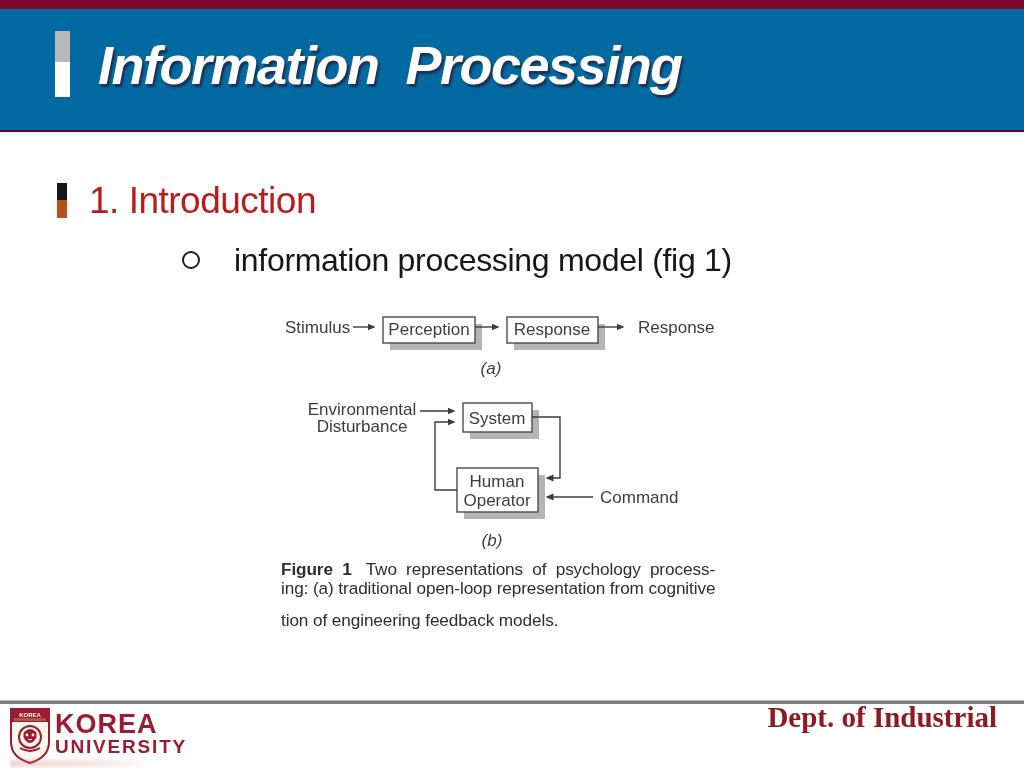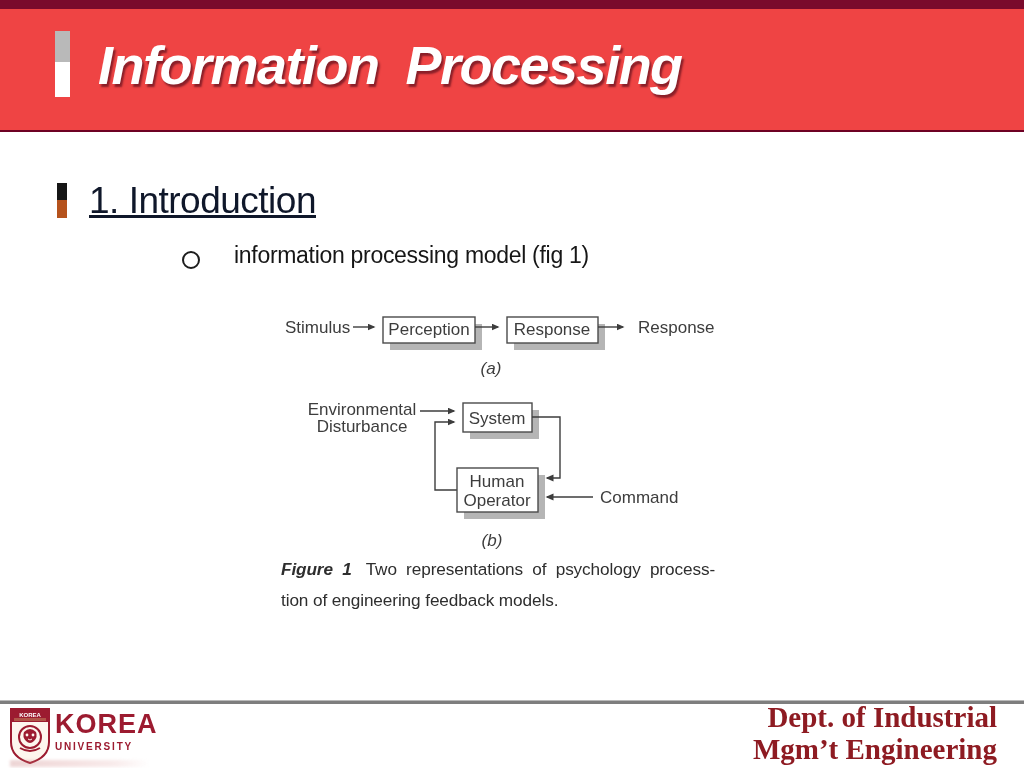--- a/index.html
+++ b/index.html
@@ -6,66 +6,66 @@
   body{
     width:1024px;height:768px;position:relative;overflow:hidden;
     background:#ffffff;font-family:"Liberation Sans",sans-serif;
     -webkit-font-smoothing:antialiased;
   }
   .abs{position:absolute;}
 
   
   .header{
     left:0;top:0;width:1024px;height:130px;
-    background:#ef4444;border-bottom:2px solid #6e0124;
+    background:#0369a1;border-bottom:2px solid #6e0124;
   }
   .header-topstrip{left:0;top:0;width:1024px;height:9px;background:#7a0a2c;}
   .title-marker{
     left:55px;top:31px;width:15px;height:66px;
     background:linear-gradient(to bottom,#b9b9b9 0%,#b9b9b9 47%,#ffffff 47%,#ffffff 100%);
   }
   .slide-title{
     left:98px;top:34px;
     font-size:54px;font-weight:bold;font-style:italic;
     letter-spacing:-1.5px;color:#ffffff;white-space:pre;
     text-shadow:2px 3px 2px rgba(55,0,18,0.55);
   }
 
   
   .heading-marker{
     left:57px;top:183px;width:10px;height:35px;
     background:linear-gradient(to bottom,#161616 0%,#161616 50%,#b5521c 50%,#b5521c 100%);
   }
   .heading{
-    left:89px;top:180px;font-size:37px;color:#0f172a;letter-spacing:-0.5px;text-decoration:underline;
+    left:89px;top:180px;font-size:37px;color:#b91c1c;letter-spacing:-0.5px;
   }
   .sub-bullet-circle{
     left:182px;top:251px;width:14px;height:14px;border:2.2px solid #1d1d1d;
     border-radius:50%;background:transparent;
   }
   .sub-bullet-text{
-    left:234px;top:242px;font-size:23px;color:#161616;letter-spacing:-0.3px;
+    left:234px;top:242px;font-size:32px;color:#161616;letter-spacing:-0.3px;
   }
 
   
   .fig-svg{left:270px;top:300px;}
   .fig-caption{
     left:281px;top:560px;width:434px;
     font-size:17.2px;line-height:19.4px;color:#2e2e2e;letter-spacing:-0.1px;
   }
   .cap-line{text-align:justify;text-align-last:justify;white-space:nowrap;}
   .cap-line.last{text-align-last:left;margin-top:12px;}
-  .cap-bold{font-weight:bold;padding-right:14px;font-style:italic;}
+  .cap-bold{font-weight:bold;padding-right:14px;}
 
   
   .footer-line{left:0;top:700px;width:1024px;height:3px;background:#7e7e7e;border-top:1px solid #b9b9b9;}
   .crest{left:10px;top:708px;}
   .logo-word{left:55px;top:711px;color:#9C1B30;}
   .logo-korea{font-size:27px;font-weight:bold;letter-spacing:1px;line-height:27px;}
-  .logo-univ{font-size:10px;font-weight:bold;letter-spacing:1.8px;line-height:17px;}
+  .logo-univ{font-size:19px;font-weight:bold;letter-spacing:1.8px;line-height:17px;}
   .logo-reflection{
     left:10px;top:760px;width:140px;height:7px;opacity:0.28;filter:blur(1.5px);
     background:linear-gradient(to right,#c06a6a,#d89090 40%,#e8baba 75%,transparent);
   }
   .dept{
     right:27px;top:702px;text-align:right;color:#8E1B22;
     font-family:"Liberation Serif",serif;font-weight:600;
     font-size:29px;line-height:31.5px;
   }
 </style>
@@ -127,20 +127,21 @@
   <text x="227" y="206" font-size="17" fill="#3d3d3d" text-anchor="middle">Operator</text>
 
   <line x1="323" y1="197" x2="277" y2="197" stroke="#3d3d3d" stroke-width="1.4" marker-end="url(#arr)"></line>
   <text x="330" y="203" font-size="17" fill="#3d3d3d">Command</text>
 
   <text x="222" y="246" font-size="17" font-style="italic" fill="#3d3d3d" text-anchor="middle">(b)</text>
 </svg>
 
 <div class="abs fig-caption">
   <div class="cap-line"><span class="cap-bold">Figure 1</span><span>Two representations of psychology process-</span></div>
+  <div class="cap-line">ing: (a) traditional open-loop representation from cognitive</div>
   <div class="cap-line last">tion of engineering feedback models.</div>
 </div>
 
 <div class="abs footer-line"></div>
 
 <svg class="abs crest" width="40" height="56" viewBox="0 0 40 56">
   <path d="M1 1 H39 V34 C39 46 30 52 20 55 C10 52 1 46 1 34 Z" fill="#fdf6ee" stroke="#9C1B30" stroke-width="2"></path>
   <rect x="2" y="2" width="36" height="12" fill="#9C1B30"></rect>
   <text x="20" y="8.5" font-size="6" font-weight="bold" fill="#ffffff" text-anchor="middle">KOREA</text>
   <rect x="4" y="10" width="32" height="3" fill="#b5644f" opacity="0.8"></rect>
@@ -155,14 +156,13 @@
 </svg>
 
 <div class="abs logo-word">
   <div class="logo-korea">KOREA</div>
   <div class="logo-univ">UNIVERSITY</div>
 </div>
 <div class="abs logo-reflection"></div>
 
 <div class="abs dept">
   <div>Dept. of Industrial</div>
-  <div>Mgm’t Engineering</div>
 </div>
 
 </body></html>

